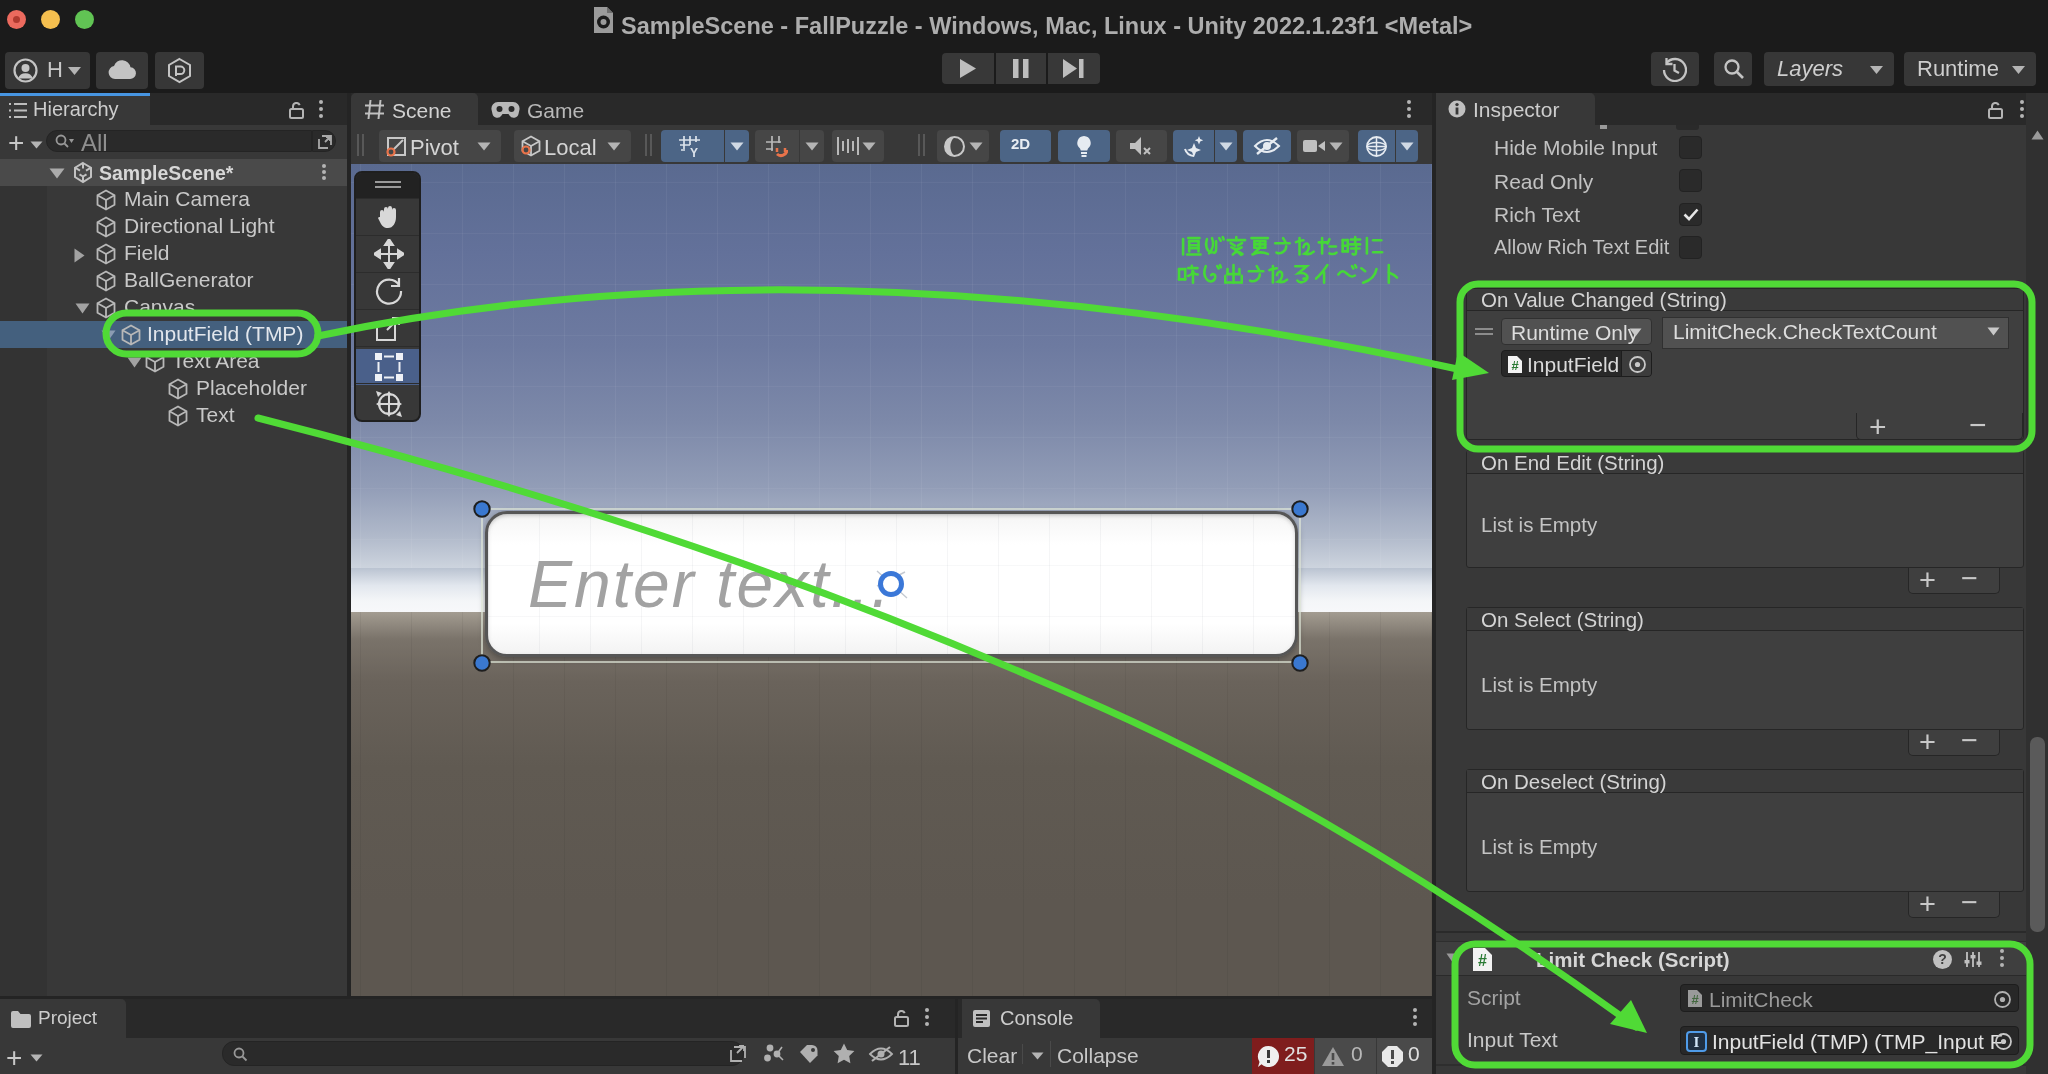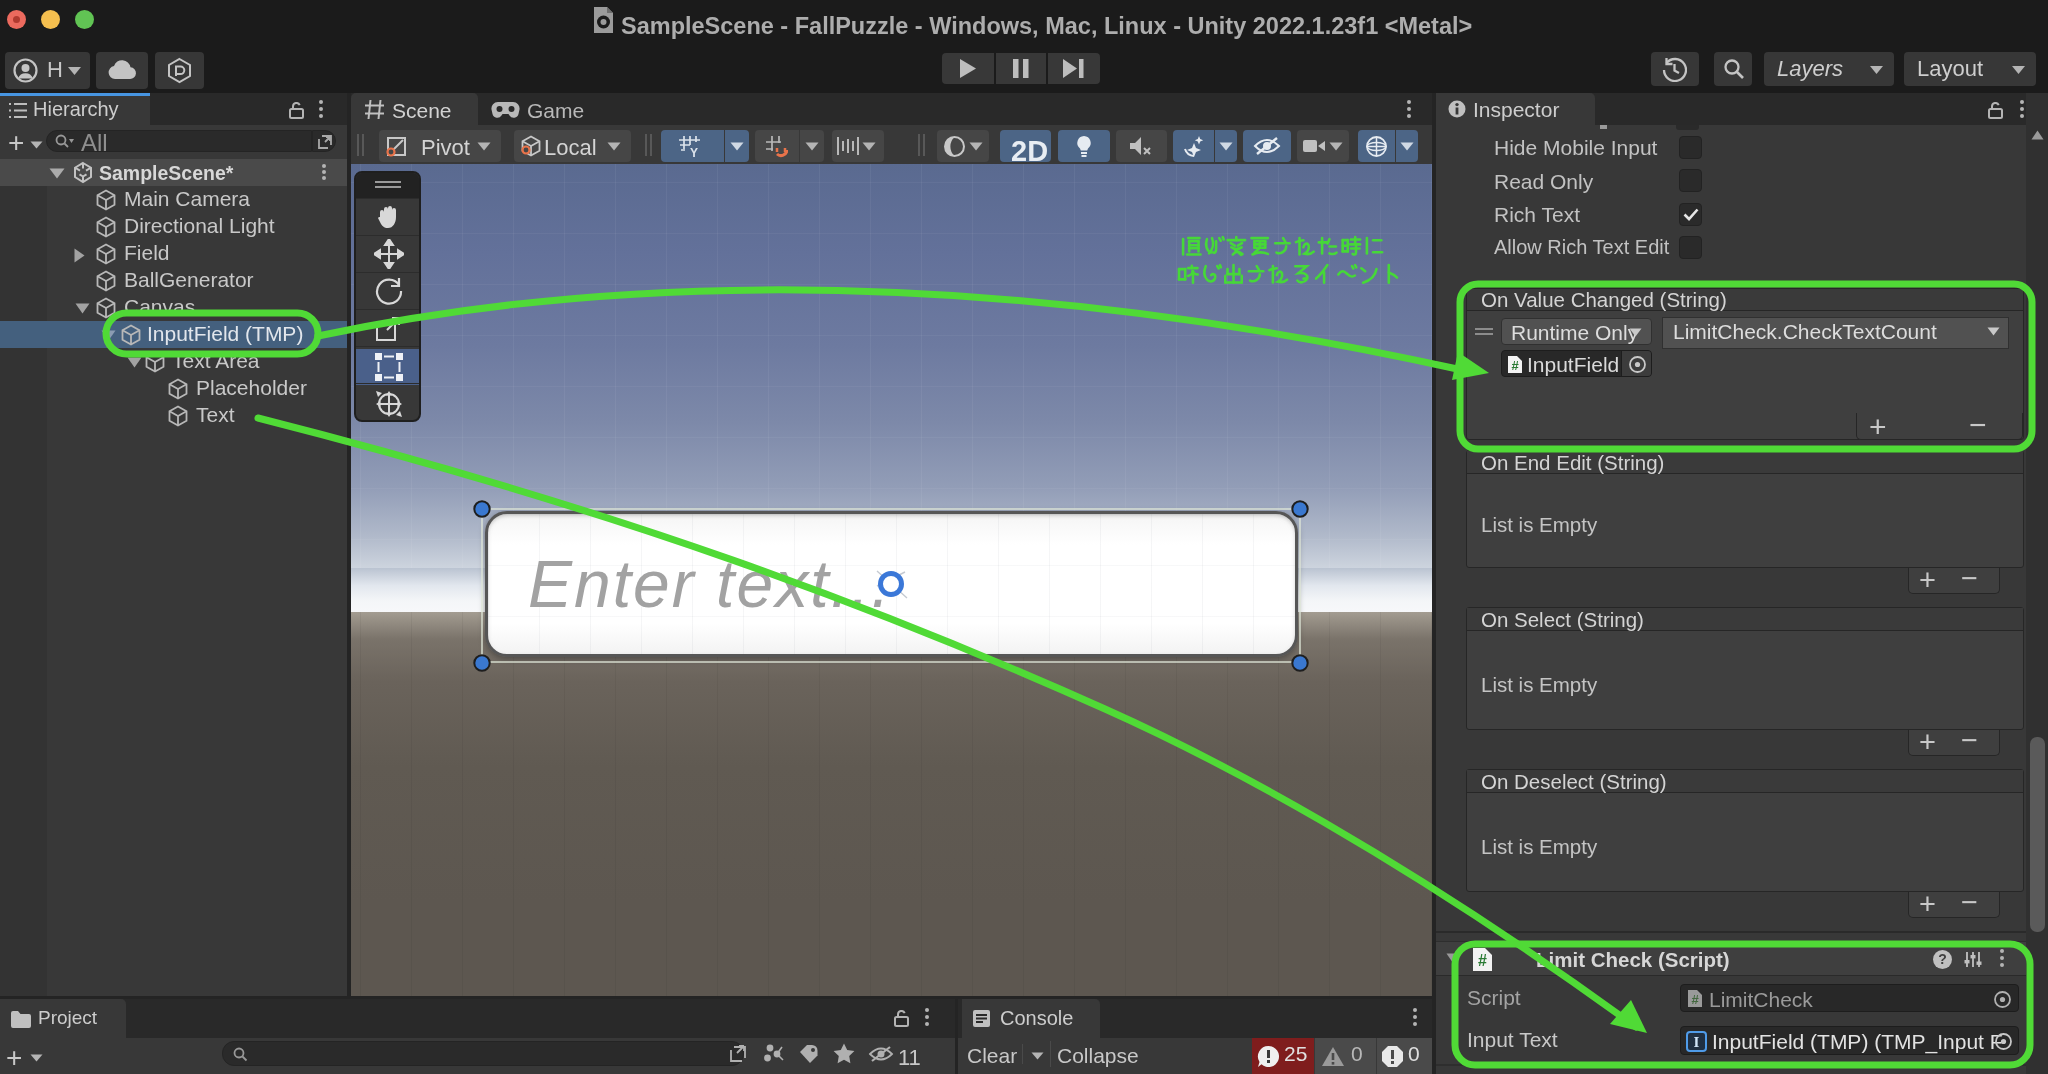--- a/index.html
+++ b/index.html
@@ -85,21 +85,21 @@
       <path d="M14 14 L20 20" stroke="#c4c4c4" stroke-width="2.6"></path>
     </svg>
   </div>
   <div class="abs" style="left:1764px;top:52px;width:130px;height:34px;background:#373737;border-radius:4px;font-style:italic;">
     <div class="txt" style="left:13px;top:4px;font-size:22px;color:#cecece;">Layers</div>
     <svg class="abs" style="left:105px;top:13px;" width="15" height="10" viewBox="0 0 15 10">
           <path d="M1 1 h13 l-6.5 8 z" fill="#b4b4b4"></path>
         </svg>
   </div>
   <div class="abs" style="left:1904px;top:52px;width:132px;height:34px;background:#373737;border-radius:4px;">
-    <div class="txt" style="left:13px;top:4px;font-size:22px;color:#cecece;">Layout</div>
+    <div class="txt" style="left:13px;top:4px;font-size:22px;color:#cecece;">Runtime</div>
     <svg class="abs" style="left:107px;top:13px;" width="15" height="10" viewBox="0 0 15 10">
           <path d="M1 1 h13 l-6.5 8 z" fill="#b4b4b4"></path>
         </svg>
   </div>
 </div>
 
 <div class="abs" id="hierarchy" style="left:0;top:93px;width:347px;height:904px;background:#383838;overflow:hidden;">
 
   <div class="abs" style="left:0;top:0;width:347px;height:32px;background:#292929;"></div>
   <div class="abs" style="left:0;top:0;width:150px;height:32px;background:#383838;border-radius:0 5px 0 0;"></div>
@@ -238,21 +238,21 @@
   <div class="abs" style="left:1056px;top:7px;width:4px;height:4px;border-radius:50%;background:#b4b4b4;box-shadow:0 7px 0 #b4b4b4, 0 14px 0 #b4b4b4;"></div>
 
   <div class="abs" style="left:0;top:32px;width:1081px;height:39px;background:#383838;"></div>
   <div class="abs" style="left:6px;top:41px;width:2px;height:22px;background:#585858;box-shadow:5px 0 0 #585858;"></div>
   <div class="abs" style="left:28px;top:37px;width:122px;height:32px;background:#464646;border-radius:4px;">
     <svg class="abs" style="left:7px;top:6px;" width="21" height="21" viewBox="0 0 21 21">
       <rect x="2" y="2" width="17" height="17" fill="none" stroke="#c8c8c8" stroke-width="2"></rect>
       <path d="M17 4 L6 15" stroke="#c8c8c8" stroke-width="2"></path>
       <circle cx="5" cy="16" r="3.5" fill="#464646" stroke="#e8734a" stroke-width="2.2"></circle>
     </svg>
-    <div class="txt" style="left:31px;top:5px;font-size:22px;color:#d4d4d4;margin-left:11px;">Pivot</div>
+    <div class="txt" style="left:31px;top:5px;font-size:22px;color:#d4d4d4;">Pivot</div>
     <svg class="abs" style="left:98px;top:12px;" width="14" height="9" viewBox="0 0 14 9">
           <path d="M0.5 0.5 h13 l-6.5 8 z" fill="#b4b4b4"></path>
         </svg>
   </div>
   <div class="abs" style="left:163px;top:37px;width:117px;height:32px;background:#464646;border-radius:4px;">
     <svg class="abs" style="left:6px;top:5px;" width="22" height="22" viewBox="0 0 22 22">
       <g fill="none" stroke="#c8c8c8" stroke-width="1.8">
             <path d="M11 1.5 L19.5 6.3 V15.7 L11 20.5 L2.5 15.7 V6.3 Z"></path>
             <path d="M2.5 6.3 L11 11 L19.5 6.3 M11 11 V20.5"></path>
           </g>
@@ -310,21 +310,21 @@
     <svg class="abs" style="left:6px;top:5px;" width="23" height="23" viewBox="0 0 23 23">
       <circle cx="11.5" cy="11.5" r="9.5" fill="none" stroke="#c8c8c8" stroke-width="2"></circle>
       <path d="M11.5 2 a9.5 9.5 0 0 0 0 19 a13 13 0 0 1 0 -19" fill="#c8c8c8"></path>
     </svg>
     <svg class="abs" style="left:32px;top:12px;" width="14" height="9" viewBox="0 0 14 9">
           <path d="M0.5 0.5 h13 l-6.5 8 z" fill="#b4b4b4"></path>
         </svg>
   </div>
 
   <div class="abs" style="left:649px;top:37px;width:51px;height:32px;background:#4c6586;border-radius:4px;">
-    <div class="txt" style="left:11px;top:5px;font-size:29px;font-weight:bold;color:#e8edf3;">2D</div>
+    <div class="txt" style="left:11px;top:5px;font-size:15px;font-weight:bold;color:#e8edf3;">2D</div>
   </div>
 
   <div class="abs" style="left:707px;top:37px;width:52px;height:32px;background:#4c6586;border-radius:4px;">
     <svg class="abs" style="left:16px;top:5px;" width="20" height="23" viewBox="0 0 20 23">
       <path d="M10 1 a7 7 0 0 1 4 12.5 l-0.8 2 H6.8 L6 13.5 A7 7 0 0 1 10 1 Z" fill="#e6ebf1"></path>
       <rect x="7" y="17" width="6" height="2" fill="#e6ebf1"></rect>
           <rect x="7.5" y="20" width="5" height="2" fill="#e6ebf1"></rect>
     </svg>
   </div>
 

